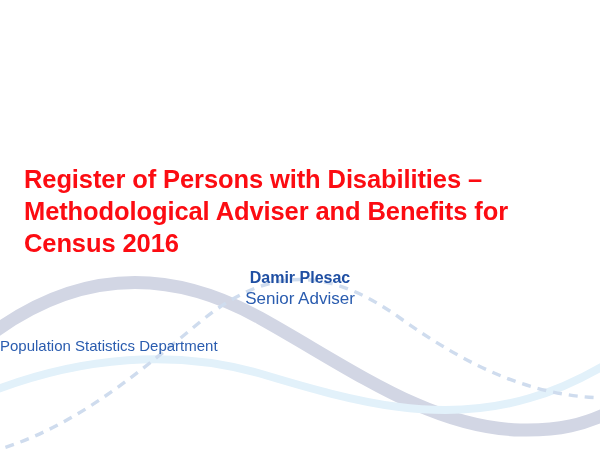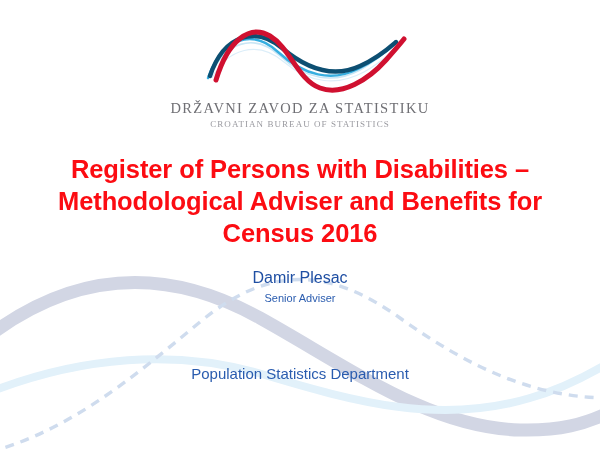--- a/index.html
+++ b/index.html
@@ -61,64 +61,63 @@
     font-size: 9px;
     letter-spacing: 1.05px;
     color: #9a9aa0;
     white-space: nowrap;
   }
 
   
   .title-block {
     position: absolute;
     left: 24px;
-    top: 153px;
+    top: 163px;
     width: 552px;
     z-index: 3;
-    text-align: center;
+    text-align: left;
   }
   .title-line {
     font-size: 25.5px;
     font-weight: bold;
     color: #fc0c12;
     line-height: 32px;
     letter-spacing: -0.1px;
   }
 
   
   .presenter-block {
     position: absolute;
     left: 0;
     top: 267px;
     width: 600px;
     z-index: 3;
     text-align: center;
   }
   .presenter-name {
     font-size: 16px;
-    font-weight: normal;
+    font-weight: bold;
     color: #1f4fa3;
     line-height: 21px;
   }
   .presenter-role {
-    font-size: 11px;
+    font-size: 17px;
     font-weight: normal;
     color: #2a5caf;
     line-height: 21px;
   }
   .department {
     position: absolute;
     left: 0;
     top: 337px;
     width: 600px;
     z-index: 3;
-    text-align: center;
+    text-align: left;
     font-size: 15px;
     color: #2a5caf;
-    margin-top: 28px;
   }
 
   
   .corner-mark {
     position: absolute;
     right: 8px;
     bottom: 6px;
     z-index: 2;
     font-size: 7px;
     letter-spacing: 0.4px;
@@ -132,35 +131,20 @@
 
   <svg class="bg-waves" viewBox="0 0 600 450" preserveAspectRatio="none" xmlns="http://www.w3.org/2000/svg">
 
     <path d="M -10,335 C 80,268 170,268 260,318 C 350,368 430,428 520,430 C 560,431 585,424 610,412" fill="none" stroke="#d2d6e4" stroke-width="13" stroke-linecap="round"></path>
 
     <path d="M -10,392 C 80,357 175,348 265,375 C 355,402 440,425 530,398 C 565,388 590,374 610,362" fill="none" stroke="#e2f1fa" stroke-width="8" stroke-linecap="round"></path>
 
     <path d="M -10,452 C 70,430 130,380 200,322 C 270,264 330,268 400,318 C 470,368 535,398 610,398" fill="none" stroke="#cfdcee" stroke-width="3.4" stroke-linecap="butt" stroke-dasharray="9 7"></path>
   </svg>
 
-  <div class="logo-block">
-    <svg class="logo-mark" viewBox="0 0 224 74" xmlns="http://www.w3.org/2000/svg">
-
-      <path d="M 22,55 C 36,20 66,10 92,34 C 118,58 146,62 172,48 C 188,39 198,30 206,23" fill="none" stroke="#c9e6f5" stroke-width="1.6"></path>
-      <path d="M 24,56 C 40,26 70,18 96,40 C 122,62 150,64 176,50 C 192,41 202,32 210,25" fill="none" stroke="#dceef9" stroke-width="1.2"></path>
-
-      <path d="M 20,56 C 34,16 64,6 90,30 C 116,54 144,60 170,47 C 188,38 200,28 208,21" fill="none" stroke="#36aee0" stroke-width="2.4" stroke-linecap="round"></path>
-
-      <path d="M 22,54 C 36,12 68,4 94,26 C 120,48 146,56 172,44 C 190,36 200,27 208,20" fill="none" stroke="#0d4f72" stroke-width="4.4" stroke-linecap="round"></path>
-
-      <path d="M 28,58 C 40,18 62,2 82,14 C 102,26 110,58 132,66 C 154,74 180,58 198,38 C 206,29 212,22 216,17" fill="none" stroke="#d01030" stroke-width="5" stroke-linecap="round"></path>
-    </svg>
-    <div class="logo-name">DRŽAVNI ZAVOD ZA STATISTIKU</div>
-    <div class="logo-sub">CROATIAN BUREAU OF STATISTICS</div>
-  </div>
 
   <div class="title-block">
     <div class="title-line">Register of Persons with Disabilities –</div>
     <div class="title-line">Methodological Adviser and Benefits for</div>
     <div class="title-line">Census 2016</div>
   </div>
 
   <div class="presenter-block">
     <div class="presenter-name">Damir Plesac</div>
     <div class="presenter-role">Senior Adviser</div>

